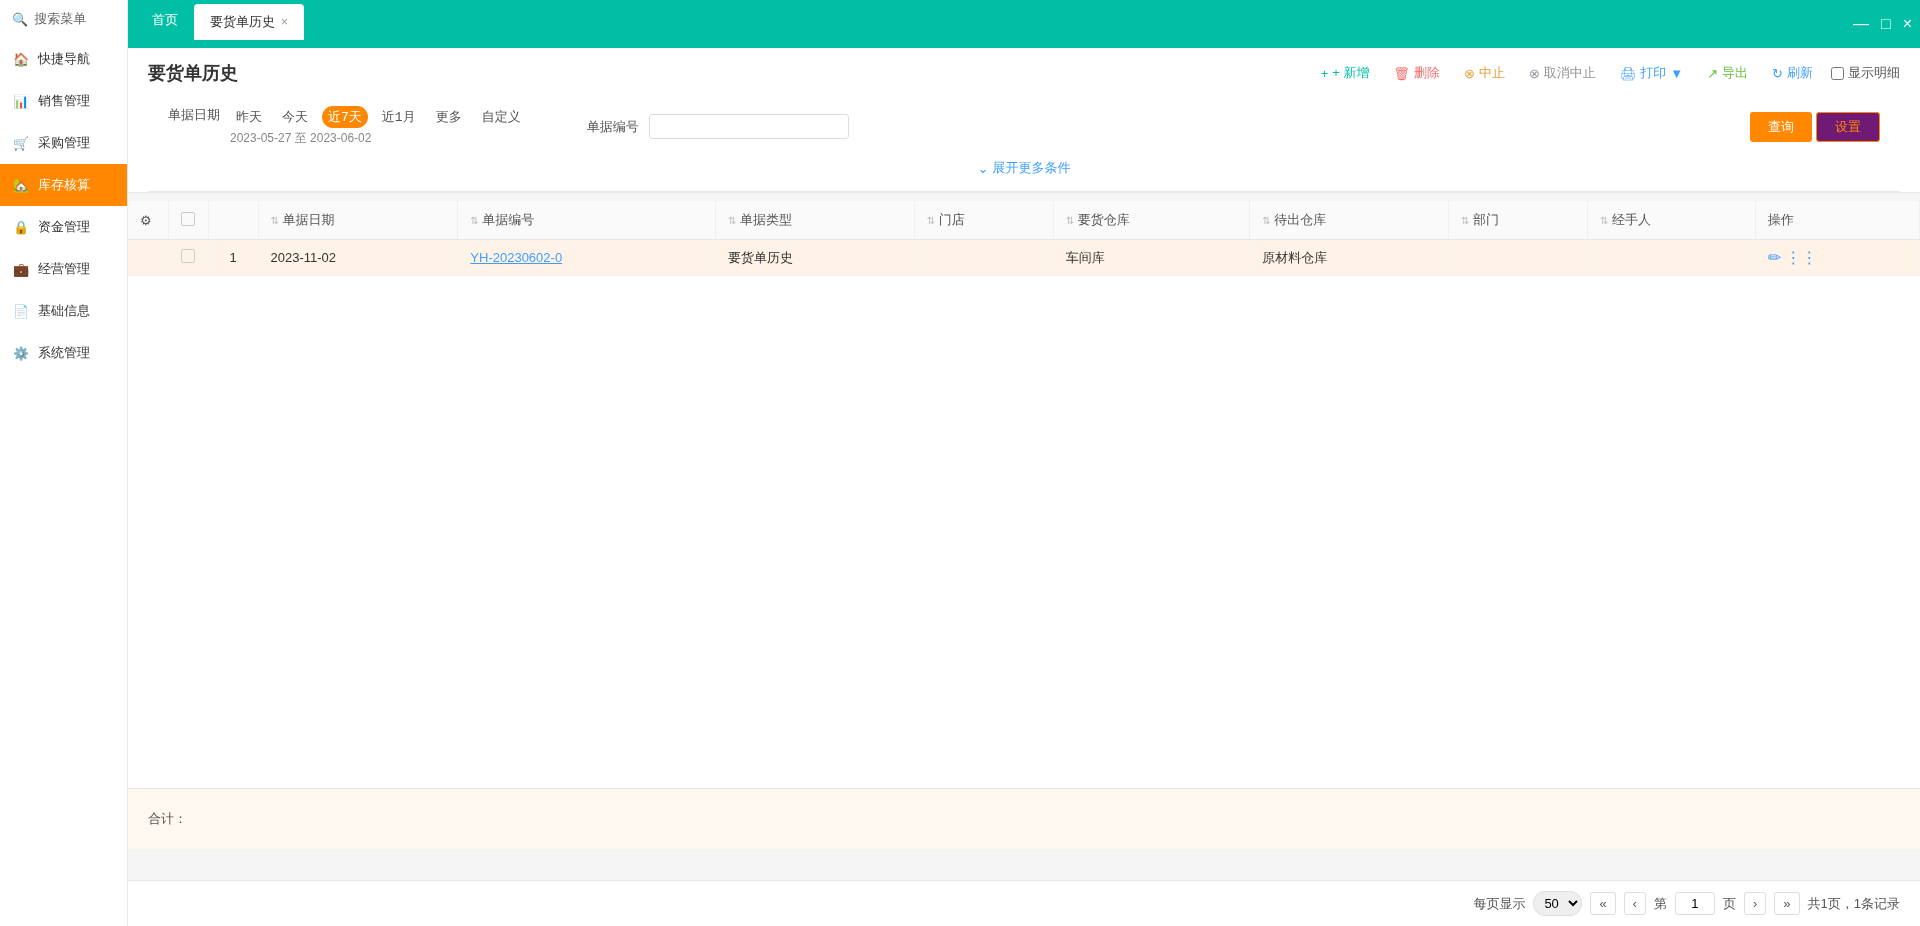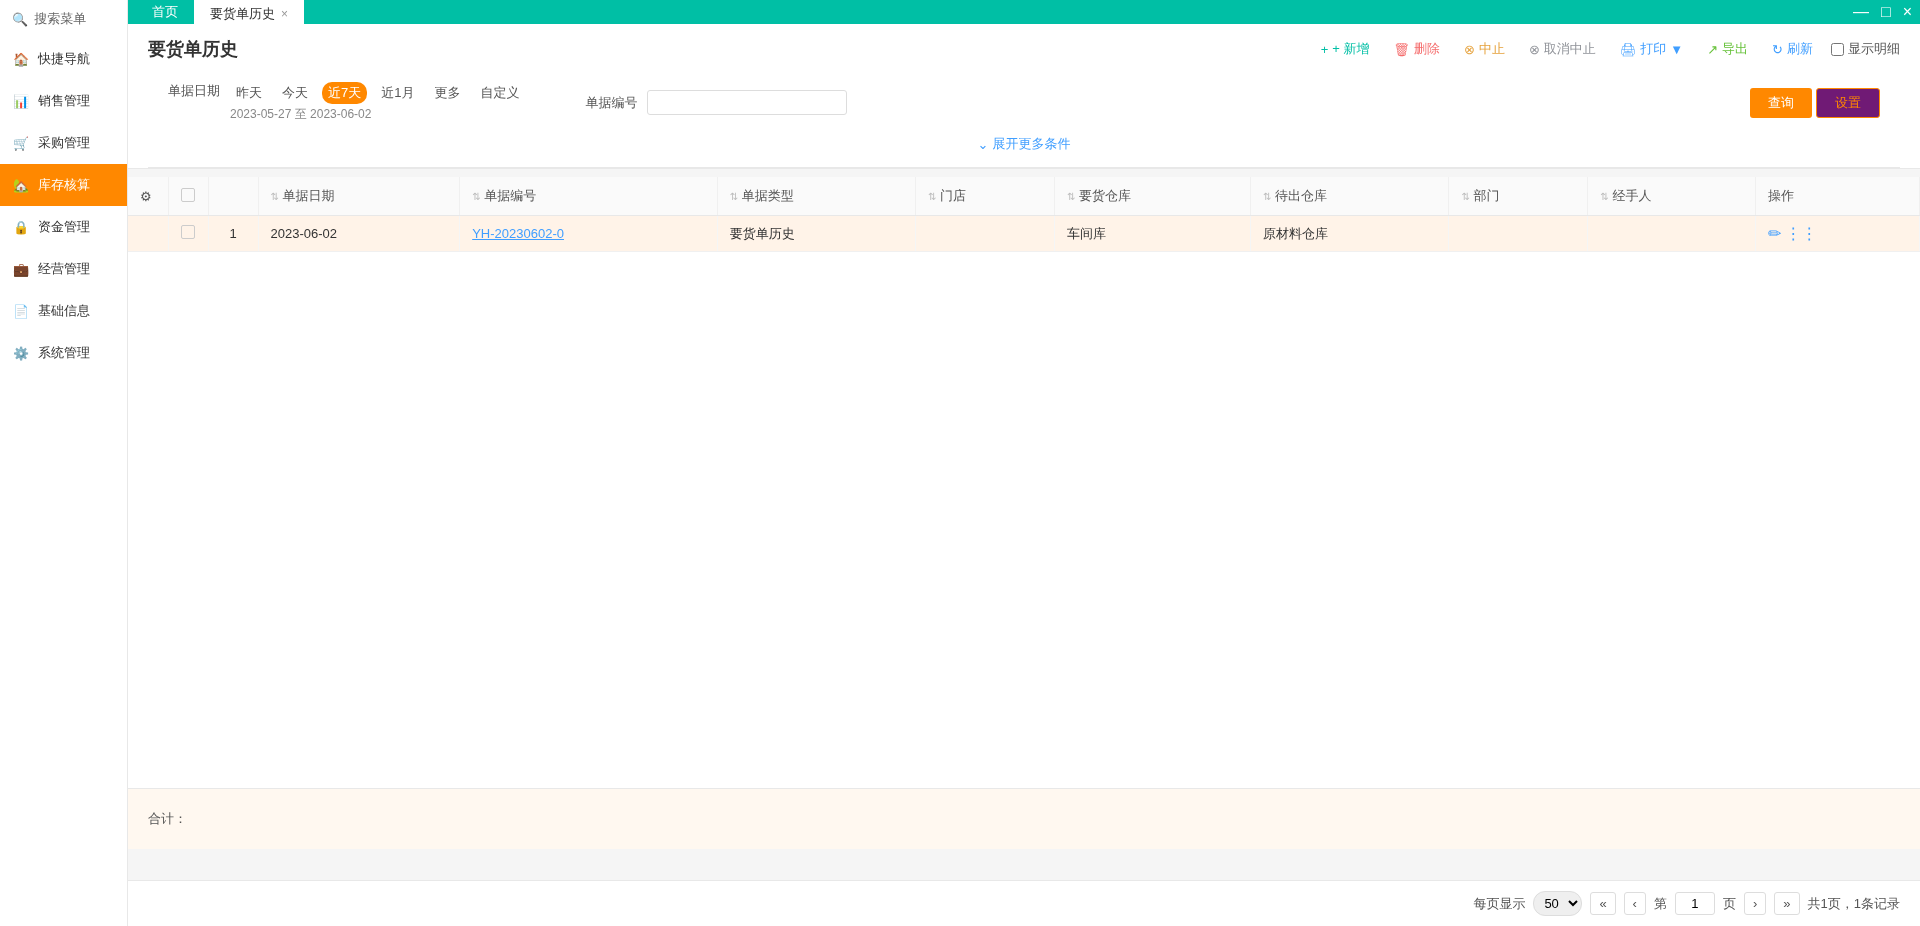--- a/index.html
+++ b/index.html
@@ -45,24 +45,23 @@
     .main {
       flex: 1;
       display: flex;
       flex-direction: column;
       height: 100%;
       overflow: hidden;
     }
 
     
     .topbar {
-      height: 24px;
+      height: 48px;
       background: #00bfa5;
       display: flex;
-      align-items: center;
       padding: 0 8px;
       gap: 0;
       flex-shrink: 0;
     }
     .tab {
       height: 40px;
       display: flex;
       align-items: center;
       padding: 0 16px;
       color: #fff;
@@ -177,24 +176,26 @@
       display: flex;
       align-items: center;
       gap: 8px;
     }
     .date-shortcut {
       color: #555;
       font-size: 13px;
       cursor: pointer;
       padding: 2px 6px;
       border-radius: 10px;
+      font-family: Liberation Mono, monospace;
     }
     .date-shortcut.active {
       background: #ff8800;
       color: #fff;
+      border-radius: 11px;
     }
     .date-range {
       color: #888;
       font-size: 12px;
       margin-top: 2px;
     }
     .filter-input {
       border: 1px solid #ddd;
       border-radius: 3px;
       padding: 4px 8px;
@@ -521,21 +522,21 @@
           </tr>
         </thead>
         <tbody>
           <tr class="highlighted">
             <td class="settings-col"></td>
             <td class="check-col"><span class="checkbox-custom"></span></td>
             <td class="seq-col">
               <span>1</span>
             </td>
             <td>
-              <span>2023-06-02</span>
+              <span>2023-11-02</span>
             </td>
             <td>
               <span class="link-text">YH-20230602-0</span>
             </td>
             <td>
               <span>要货单历史</span>
             </td>
             <td>
               <span></span>
             </td>

